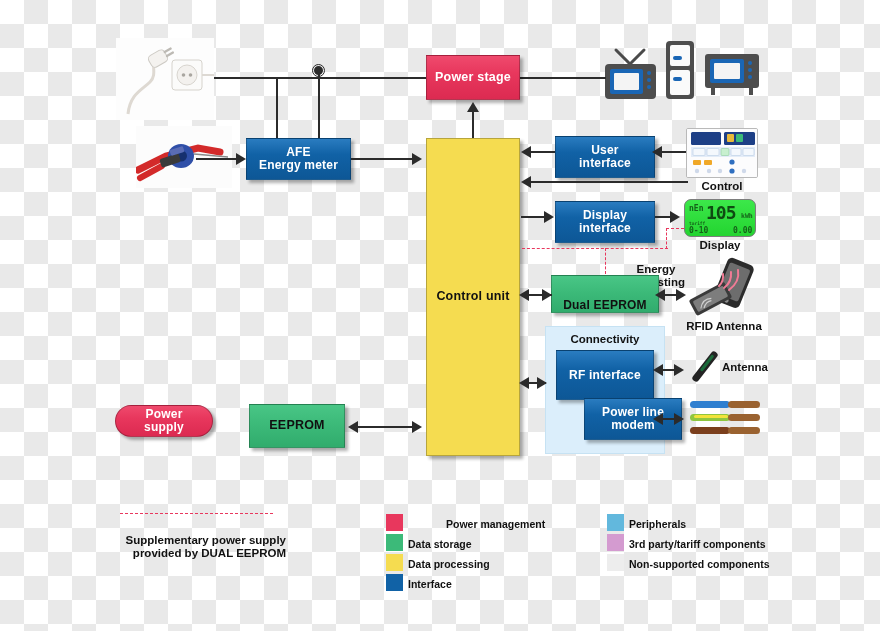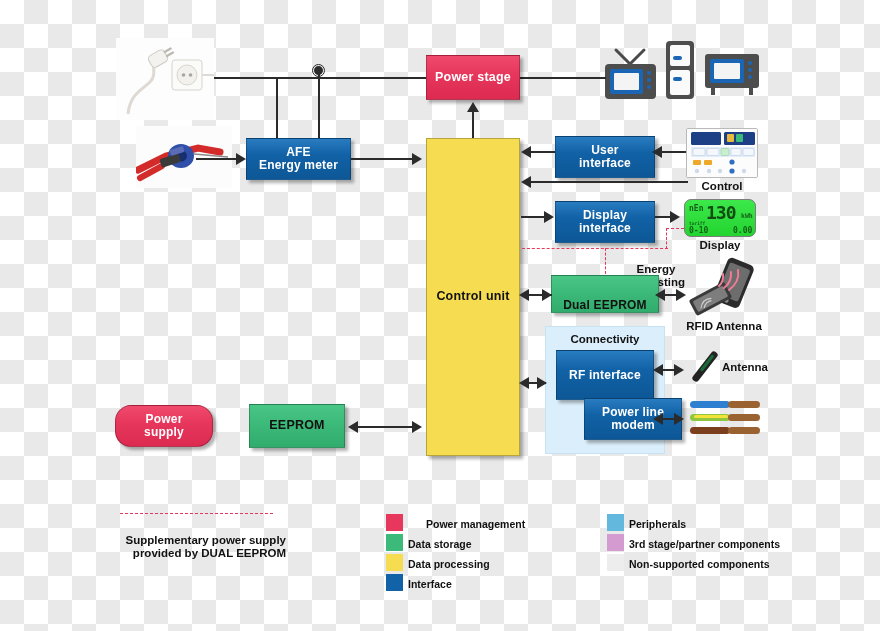--- a/index.html
+++ b/index.html
@@ -284,21 +284,21 @@
   </div>
 
   <div class="ln ln-h" style="left:660px; top:418px; width:22px;"></div>
   <div class="arw arw-l" style="left:653px; top:413px;"></div>
   <div class="arw arw-r" style="left:674px; top:413px;"></div>
 
   <div class="ln ln-h" style="left:528px; top:382px; width:18px;"></div>
   <div class="arw arw-l" style="left:519px; top:377px;"></div>
   <div class="arw arw-r" style="left:537px; top:377px;"></div>
 
-  <div class="block blk-pink" style="left:115px; top:405px; width:98px; height:42px; font-size:12px; white-space:pre-line;border-radius:16px;">
+  <div class="block blk-pink" style="left:115px; top:405px; width:98px; height:32px; font-size:12px; white-space:pre-line;border-radius:16px;">
     <span>Power
 supply</span>
   </div>
 
   <div class="block blk-green" style="left:249px; top:404px; width:96px; height:44px; font-size:12.5px;">
     <span>EEPROM</span>
   </div>
 
   <div class="ln ln-h" style="left:356px; top:426px; width:62px;"></div>
   <div class="arw arw-l" style="left:348px; top:421px;"></div>
@@ -326,21 +326,21 @@
       <circle cx="57" cy="42" r="2.2" fill="#cfd9ea"></circle>
       <circle cx="10" cy="42" r="2.2" fill="#cfd9ea"></circle>
     </svg>
   </div>
   <div class="cap" style="left:686px; top:180px; width:72px;">
     <span>Control</span>
   </div>
 
   <div class="lcd" style="left:684px; top:199px; width:72px; height:38px;border-radius:7px;">
     <span class="lcd-sm" style="left:4px; top:4px; font-size:8px;">nEn</span>
-    <span class="lcd-big" style="left:21px; top:2px; font-size:18px; letter-spacing:-1px;">130</span>
+    <span class="lcd-big" style="left:21px; top:2px; font-size:18px; letter-spacing:-1px;">105</span>
     <span class="lcd-sm" style="left:56px; top:12px; font-size:6.5px;">kWh</span>
     <span class="lcd-sm" style="left:4px; top:21px; font-size:4.5px;">tariff</span>
     <span class="lcd-sm" style="left:4px; top:26px; font-size:8px;">0-10</span>
     <span class="lcd-sm" style="left:48px; top:26px; font-size:8px;">0.00</span>
   </div>
   <div class="cap" style="left:684px; top:239px; width:72px;">
     <span>Display</span>
   </div>
 
   <div class="abs" style="left:684px; top:256px; width:80px; height:64px;">
@@ -390,33 +390,33 @@
     </svg>
   </div>
 
   <div class="dashed-h" style="left:120px; top:513px; width:153px;"></div>
   <div class="note" style="left:108px; top:520px; width:178px;">
     <span>Supplementary power supply
 provided by DUAL EEPROM</span>
   </div>
 
   <div class="lg-sw" style="left:386px; top:514px; background:#e8375d;"></div>
-  <div class="lg-tx" style="left:396px; top:518px;padding-left:30px;">Power management</div>
+  <div class="lg-tx" style="left:416px; top:518px;padding-left:30px;">Power management</div>
 
   <div class="lg-sw" style="left:386px; top:534px; background:#3cba79;"></div>
   <div class="lg-tx" style="left:408px; top:538px;">Data storage</div>
 
   <div class="lg-sw" style="left:386px; top:554px; background:#f5dc50;"></div>
   <div class="lg-tx" style="left:408px; top:558px;">Data processing</div>
 
   <div class="lg-sw" style="left:386px; top:574px; background:#1162a6;"></div>
   <div class="lg-tx" style="left:408px; top:578px;">Interface</div>
 
   <div class="lg-sw" style="left:607px; top:514px; background:#62b8dd;"></div>
   <div class="lg-tx" style="left:629px; top:518px;">Peripherals</div>
 
   <div class="lg-sw" style="left:607px; top:534px; background:#d49bd0;"></div>
-  <div class="lg-tx" style="left:629px; top:538px;">3rd stage/partner components</div>
+  <div class="lg-tx" style="left:629px; top:538px;">3rd party/tariff components</div>
 
   <div class="lg-sw" style="left:607px; top:554px; background:#ededed;"></div>
   <div class="lg-tx" style="left:629px; top:558px;">Non-supported components</div>
 
 </div>
 
 </body></html>

